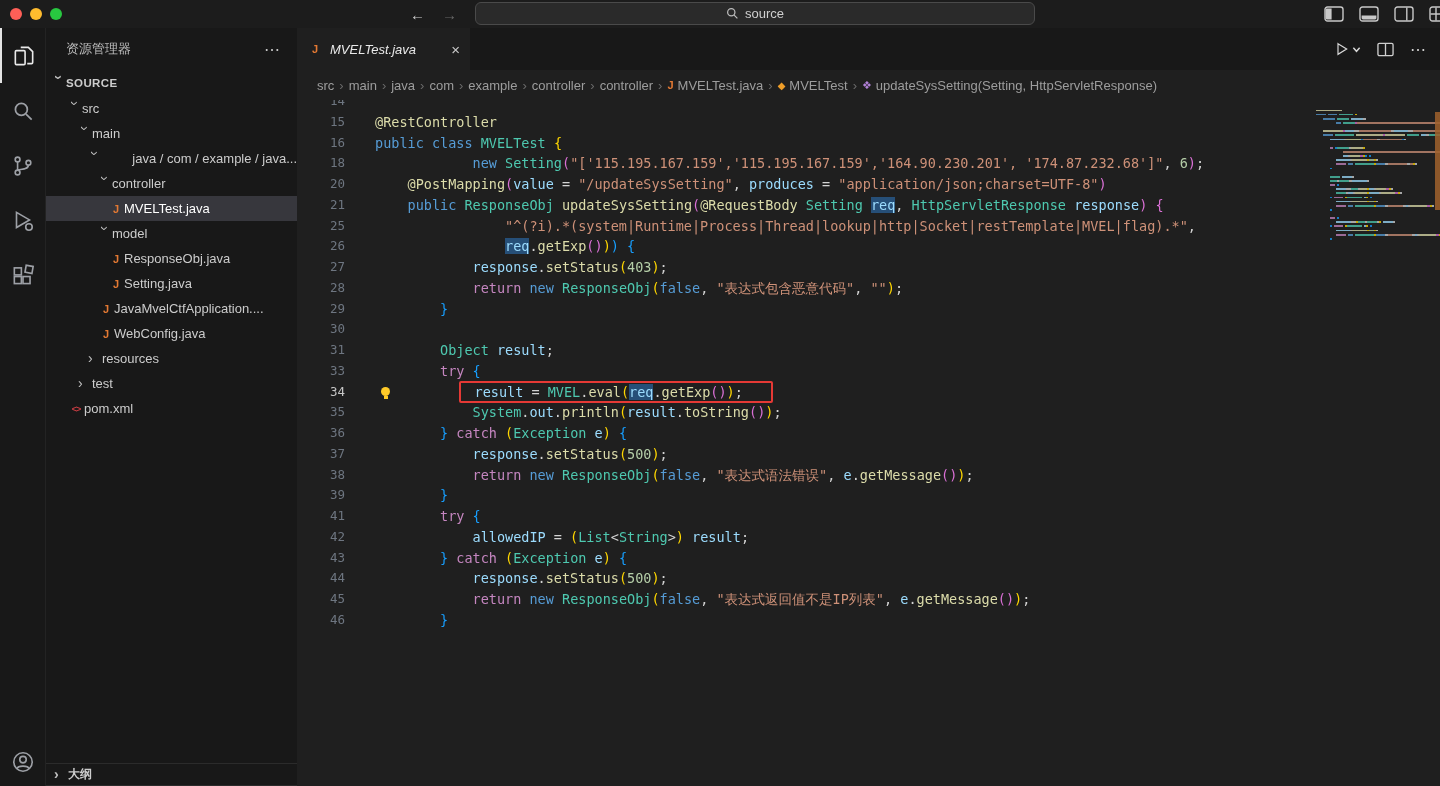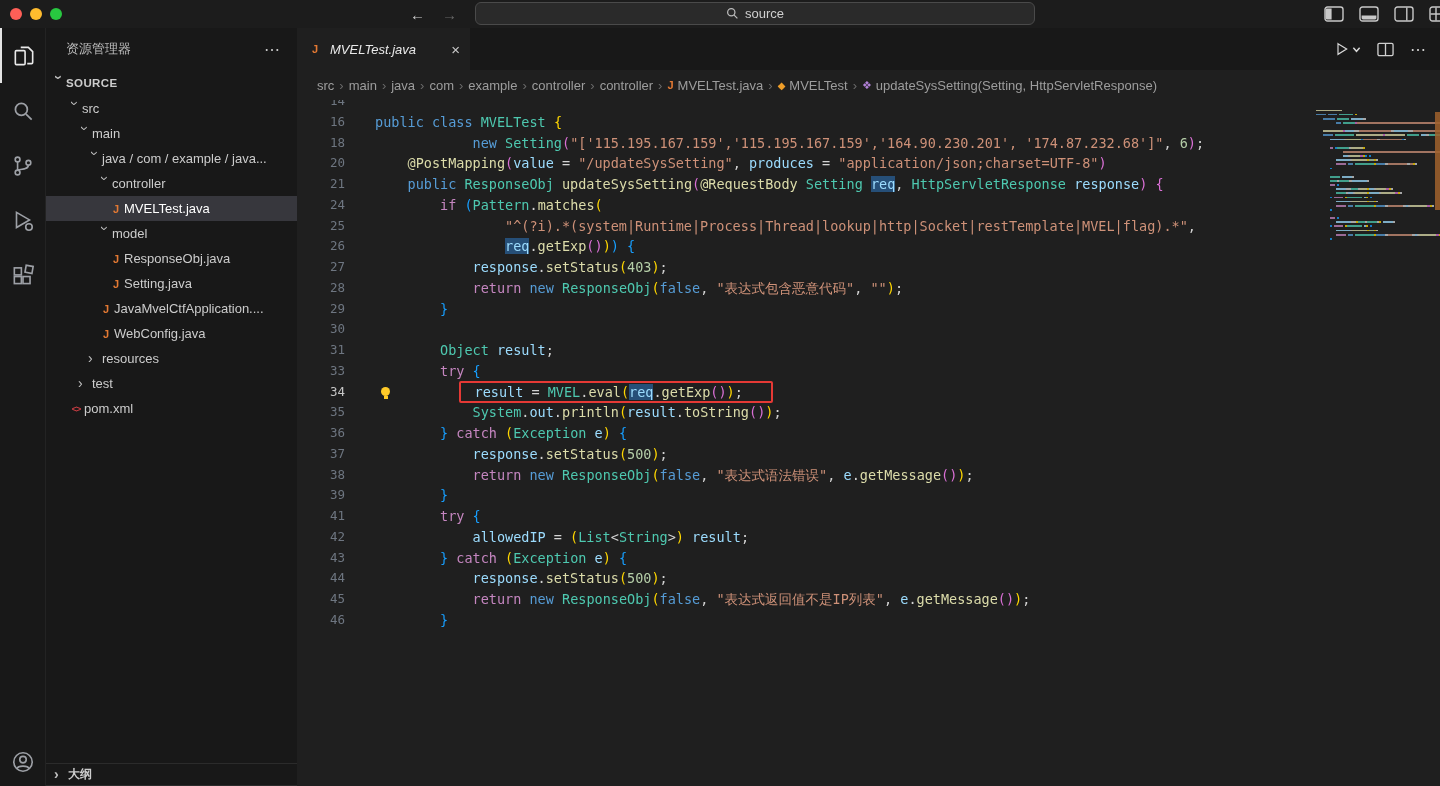--- a/index.html
+++ b/index.html
@@ -192,21 +192,21 @@
     </div>
     <div class="tree">
         <div class="tree-row" style="padding-left: 22px;">
           <span class="chev open">›</span>
           <span class="tree-label">src</span>
         </div>
         <div class="tree-row" style="padding-left: 32px;">
           <span class="chev open">›</span>
           <span class="tree-label">main</span>
         </div>
-        <div class="tree-row" style="padding-left: 42px;">
+        <div class="tree-row" style="padding-left: 42px; justify-content: space-between;">
           <span class="chev open">›</span>
           <span class="tree-label">java / com / example / java...</span>
         </div>
         <div class="tree-row" style="padding-left: 52px;">
           <span class="chev open">›</span>
           <span class="tree-label">controller</span>
         </div>
         <div class="tree-row selected" style="padding-left: 62px;">
           <span class="ficon java">J</span>
           <span class="tree-label">MVELTest.java</span>
@@ -323,25 +323,25 @@
         <span class="bc-sep">›</span>
         <span class="bc-item">
           <span class="bc-icon method-symbol">❖</span>
           <span>updateSysSetting(Setting, HttpServletResponse)</span>
         </span>
       </div>
 
     <div class="codearea">
       <div class="code">
           <div class="line"><span class="num">14</span></div>
+          <div class="line"><span class="num">15</span><span class="tk-a">@RestController</span></div>
           <div class="line"><span class="num">16</span><span class="tk-k">public</span><span class="tk-p"> </span><span class="tk-k">class</span><span class="tk-p"> </span><span class="tk-t">MVELTest</span><span class="tk-p"> </span><span class="tk-b1">{</span></div>
           <div class="line"><span class="num">18</span><span class="tk-p">            </span><span class="tk-k">new</span><span class="tk-p"> </span><span class="tk-t">Setting</span><span class="tk-b2">(</span><span class="tk-s">"['115.195.167.159','115.195.167.159','164.90.230.201', '174.87.232.68']"</span><span class="tk-p">, </span><span class="tk-n">6</span><span class="tk-b2">)</span><span class="tk-p">;</span></div>
           <div class="line"><span class="num">20</span><span class="tk-p">    </span><span class="tk-a">@PostMapping</span><span class="tk-b2">(</span><span class="tk-v">value</span><span class="tk-p"> = </span><span class="tk-s">"/updateSysSetting"</span><span class="tk-p">, </span><span class="tk-v">produces</span><span class="tk-p"> = </span><span class="tk-s">"application/json;charset=UTF-8"</span><span class="tk-b2">)</span></div>
           <div class="line"><span class="num">21</span><span class="tk-p">    </span><span class="tk-k">public</span><span class="tk-p"> </span><span class="tk-t">ResponseObj</span><span class="tk-p"> </span><span class="tk-f">updateSysSetting</span><span class="tk-b2">(</span><span class="tk-a">@RequestBody</span><span class="tk-p"> </span><span class="tk-t">Setting</span><span class="tk-p"> </span><span class="tk-vh">req</span><span class="tk-p">, </span><span class="tk-t">HttpServletResponse</span><span class="tk-p"> </span><span class="tk-v">response</span><span class="tk-b2">)</span><span class="tk-p"> </span><span class="tk-b2">{</span></div>
-          <div class="line"><span class="num">24</span><span class="tk-p">        </span><span class="tk-c">if</span><span class="tk-p"> </span><span class="tk-b3">(</span><span class="tk-t">Pattern</span><span class="tk-p">.</span><span class="tk-f">matches</span><span class="tk-b1">(</span></div>
           <div class="line"><span class="num">25</span><span class="tk-p">                </span><span class="tk-s">"^(?i).*(system|Runtime|Process|Thread|lookup|http|Socket|restTemplate|MVEL|flag).*"</span><span class="tk-p">,</span></div>
           <div class="line"><span class="num">26</span><span class="tk-p">                </span><span class="tk-vh">req</span><span class="tk-p">.</span><span class="tk-f">getExp</span><span class="tk-b2">()</span><span class="tk-b1">)</span><span class="tk-b3">)</span><span class="tk-p"> </span><span class="tk-b3">{</span></div>
           <div class="line"><span class="num">27</span><span class="tk-p">            </span><span class="tk-v">response</span><span class="tk-p">.</span><span class="tk-f">setStatus</span><span class="tk-b1">(</span><span class="tk-n">403</span><span class="tk-b1">)</span><span class="tk-p">;</span></div>
           <div class="line"><span class="num">28</span><span class="tk-p">            </span><span class="tk-c">return</span><span class="tk-p"> </span><span class="tk-k">new</span><span class="tk-p"> </span><span class="tk-t">ResponseObj</span><span class="tk-b1">(</span><span class="tk-k">false</span><span class="tk-p">, </span><span class="tk-s">"表达式包含恶意代码"</span><span class="tk-p">, </span><span class="tk-s">""</span><span class="tk-b1">)</span><span class="tk-p">;</span></div>
           <div class="line"><span class="num">29</span><span class="tk-p">        </span><span class="tk-b3">}</span></div>
           <div class="line"><span class="num">30</span></div>
           <div class="line"><span class="num">31</span><span class="tk-p">        </span><span class="tk-t">Object</span><span class="tk-p"> </span><span class="tk-v">result</span><span class="tk-p">;</span></div>
           <div class="line"><span class="num">33</span><span class="tk-p">        </span><span class="tk-c">try</span><span class="tk-p"> </span><span class="tk-b3">{</span></div>
           <div class="line"><span class="num active">34</span><span class="bulb"></span><span class="tk-p">            </span><span class="redbox"><span class="tk-v">result</span><span class="tk-p"> = </span><span class="tk-t">MVEL</span><span class="tk-p">.</span><span class="tk-f">eval</span><span class="tk-b1">(</span><span class="tk-vh">req</span><span class="tk-p">.</span><span class="tk-f">getExp</span><span class="tk-b2">()</span><span class="tk-b1">)</span><span class="tk-p">;</span></span></div>
           <div class="line"><span class="num">35</span><span class="tk-p">            </span><span class="tk-t">System</span><span class="tk-p">.</span><span class="tk-v">out</span><span class="tk-p">.</span><span class="tk-f">println</span><span class="tk-b1">(</span><span class="tk-v">result</span><span class="tk-p">.</span><span class="tk-f">toString</span><span class="tk-b2">()</span><span class="tk-b1">)</span><span class="tk-p">;</span></div>

